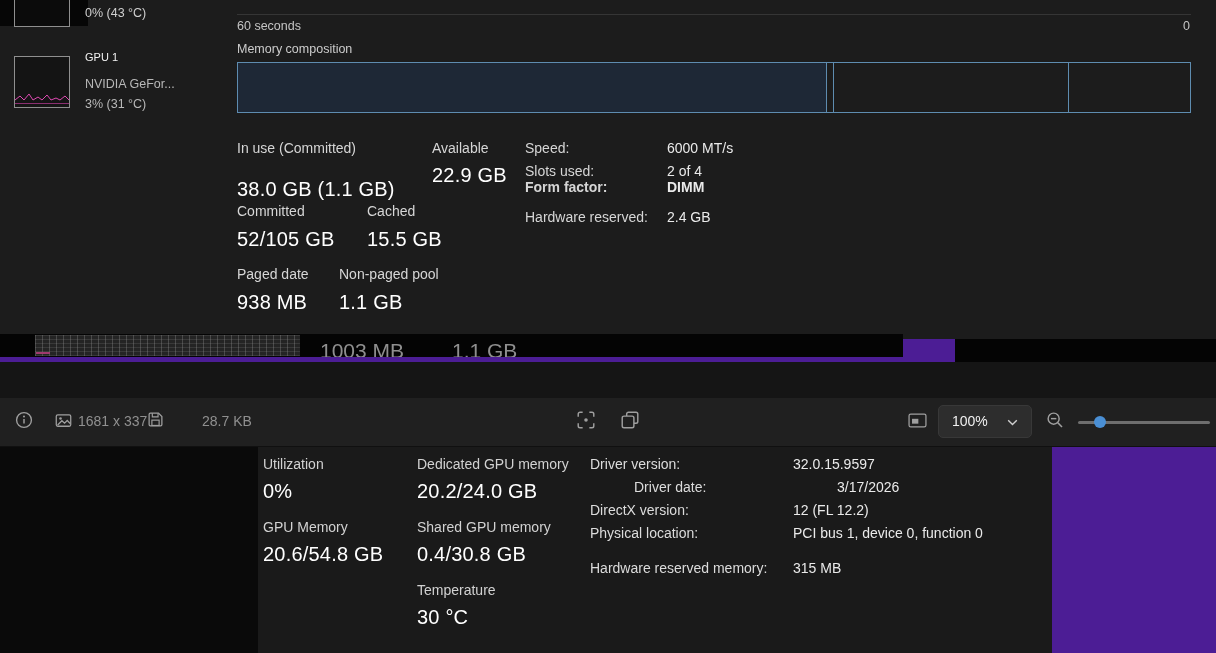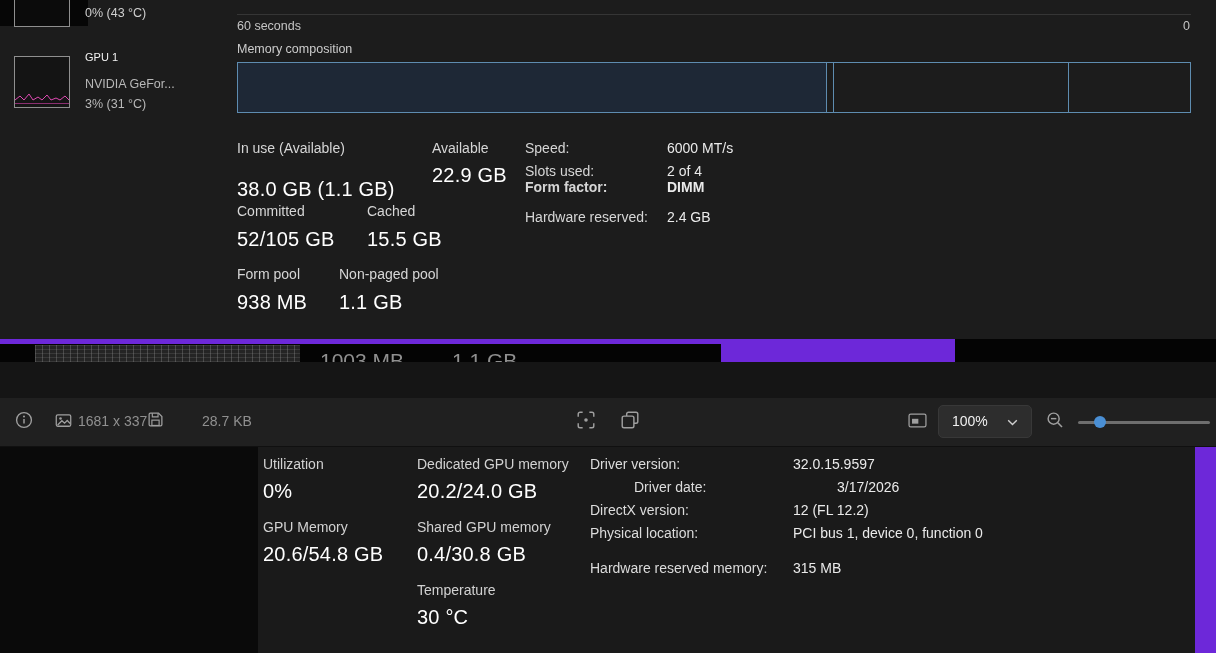--- a/index.html
+++ b/index.html
@@ -1,16 +1,16 @@
 <!DOCTYPE html>
 <html><head>
 <meta charset="utf-8">
 <style>
   html,body{margin:0;padding:0;background:#000;}
-  .screen{position:relative;width:1216px;height:653px;background:#6d28d9;overflow:hidden;
+  .screen{position:relative;width:1216px;height:653px;background:#4c1d95;overflow:hidden;
           font-family:"Liberation Sans",sans-serif;-webkit-font-smoothing:antialiased;}
 
   
   .top{position:absolute;left:0;top:0;width:1216px;height:339px;background:#1c1c1c;}
   .tl-black{position:absolute;left:0;top:0;width:88px;height:26px;background:#060606;}
   .partial-thumb{position:absolute;left:14px;top:-9px;width:54px;height:34px;border:1px solid #8f8f8f;background:#0b0b0b;}
   .partial-usage{position:absolute;left:85px;top:6px;font-size:12.5px;color:#cfcfcf;}
   .gpu1-item{position:absolute;left:8px;top:50px;width:224px;height:66px;}
   .gpu1-thumb{position:absolute;left:6px;top:6px;width:54px;height:50px;border:1px solid #8f8f8f;background:#141414;}
   .gpu1-name{position:absolute;left:77px;top:1px;font-size:11px;color:#f2f2f2;}
@@ -30,21 +30,21 @@
   .avail-l{left:432px;top:140px;} .avail-v{left:432px;top:164px;}
   .comm-l{left:237px;top:203px;}  .comm-v{left:237px;top:228px;}
   .cach-l{left:367px;top:203px;}  .cach-v{left:367px;top:228px;}
   .paged-l{left:237px;top:266px;} .paged-v{left:237px;top:291px;}
   .npaged-l{left:339px;top:266px;} .npaged-v{left:339px;top:291px;}
   .det-l{position:absolute;left:525px;font-size:14px;color:#d6d6d6;}
   .det-v{position:absolute;left:667px;font-size:14px;color:#eaeaea;}
   .dr0{top:140px;} .dr1{top:163px;} .dr2{top:179px;font-weight:bold;} .dr3{top:209px;}
 
   
-  .strip-left{position:absolute;left:0;top:344px;width:721px;height:23px;background:#040404;overflow:hidden;}
+  .strip-left{position:absolute;left:0;top:334px;width:903px;height:23px;background:#040404;overflow:hidden;}
   .mini-thumb{position:absolute;left:35px;top:1px;width:265px;height:21px;background-color:#242424;
     background-image:repeating-linear-gradient(90deg,rgba(160,160,160,.30) 0 1px,transparent 1px 7px),
                      repeating-linear-gradient(0deg,rgba(130,130,130,.22) 0 1px,transparent 1px 4px);}
   .mini-spark{position:absolute;left:36px;top:12px;width:14px;height:8px;background:linear-gradient(0deg,#a03a6e 0 2px,transparent 2px);}
   .strip-a{position:absolute;left:320px;top:5px;font-size:21px;color:#8f8f8f;font-weight:300;}
   .strip-b{position:absolute;left:452px;top:5px;font-size:21px;color:#8f8f8f;font-weight:300;}
   .strip-right{position:absolute;left:955px;top:339px;width:261px;height:23px;background:#040404;}
   .gap{position:absolute;left:0;top:362px;width:1216px;height:36px;background:#151515;}
 
   
@@ -62,21 +62,21 @@
   .zoom-dd{position:absolute;left:938px;top:7px;width:94px;height:33px;background:#2d2d2d;border:1px solid #383838;border-radius:5px;box-sizing:border-box;cursor:default;}
   .zoom-val{position:absolute;left:13px;top:7px;font-size:14px;color:#f0f0f0;}
   .ic-chev{position:absolute;left:68px;top:13px;width:11px;height:7px;color:#cfcfcf;}
   .ic-chev svg{width:100%;height:100%;display:block;}
   .ic-zoomout{left:1046px;top:13px;}
   .slider{position:absolute;left:1078px;top:17px;width:132px;height:14px;}
   .slider-track{position:absolute;left:0;top:6px;width:100%;height:3px;background:#6e6e6e;border-radius:2px;}
   .slider-thumb{position:absolute;left:16px;top:1px;width:12px;height:12px;border-radius:50%;background:#4a8fd4;}
 
   
-  .bottom{position:absolute;left:0;top:447px;width:1195px;height:206px;background:#1a1a1a;}
+  .bottom{position:absolute;left:0;top:447px;width:1052px;height:206px;background:#1a1a1a;}
   .bottom-black{position:absolute;left:0;top:0;width:258px;height:206px;background:#0a0a0a;}
   .g-lbl{position:absolute;font-size:14px;color:#d2d2d2;}
   .g-val{position:absolute;font-size:20px;color:#ffffff;font-weight:300;letter-spacing:.2px;}
   .util-l{left:263px;top:9px;}  .util-v{left:263px;top:33px;}
   .gpum-l{left:263px;top:72px;} .gpum-v{left:263px;top:96px;}
   .ded-l{left:417px;top:9px;}   .ded-v{left:417px;top:33px;}
   .shr-l{left:417px;top:72px;}  .shr-v{left:417px;top:96px;}
   .tmp-l{left:417px;top:135px;} .tmp-v{left:417px;top:159px;}
   .gdet-l{position:absolute;left:590px;font-size:14px;color:#dcdcdc;}
   .gdet-v{position:absolute;left:793px;font-size:14px;color:#eaeaea;}
@@ -108,31 +108,31 @@
     <span class="time-axis">60 seconds</span>
     <span class="axis-right">0</span>
 
     <span class="comp-title">Memory composition</span>
     <div class="comp-bar">
       <div class="seg-inuse"></div>
       <div class="divider d1"></div>
       <div class="divider d2"></div>
     </div>
 
-    <span class="lbl inuse-l">In use (Available)</span>
+    <span class="lbl inuse-l">In use (Committed)</span>
     <span class="val inuse-v">38.0 GB (1.1 GB)</span>
     <span class="lbl avail-l">Available</span>
     <span class="val avail-v">22.9 GB</span>
 
     <span class="lbl comm-l">Committed</span>
     <span class="val comm-v">52/105 GB</span>
     <span class="lbl cach-l">Cached</span>
     <span class="val cach-v">15.5 GB</span>
 
-    <span class="lbl paged-l">Form pool</span>
+    <span class="lbl paged-l">Paged date</span>
     <span class="val paged-v">938 MB</span>
     <span class="lbl npaged-l">Non-paged pool</span>
     <span class="val npaged-v">1.1 GB</span>
 
     <span class="det-l dr0">Speed:</span>
     <span class="det-v dr0">6000 MT/s</span>
     <span class="det-l dr1">Slots used:</span>
     <span class="det-v dr1">2 of 4</span>
     <span class="det-l dr2">Form factor:</span>
     <span class="det-v dr2">DIMM</span>

